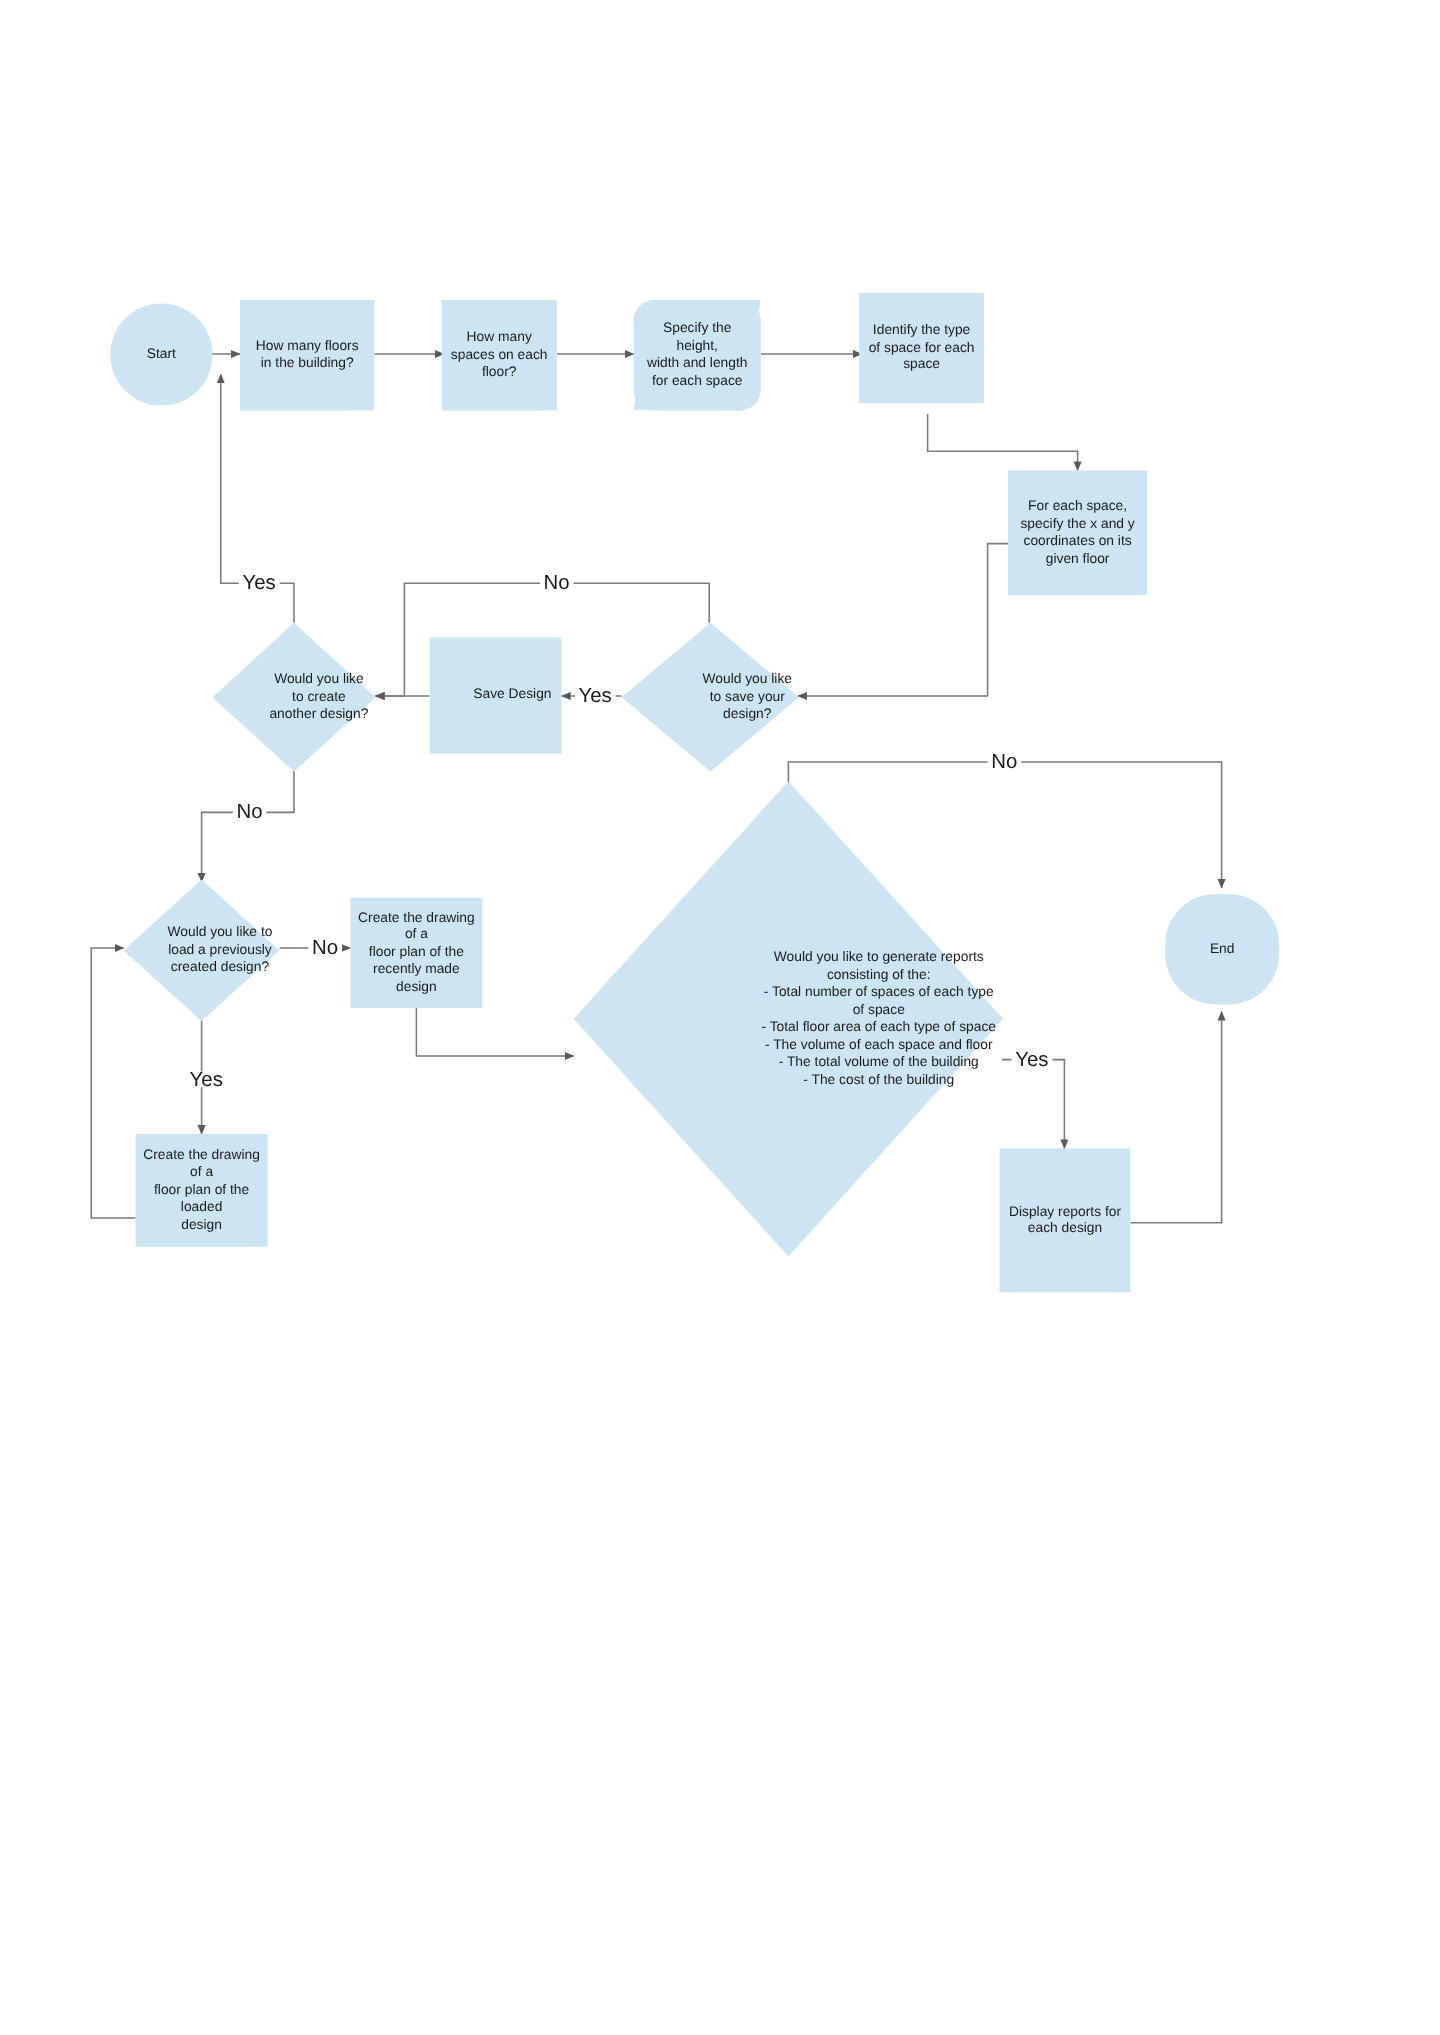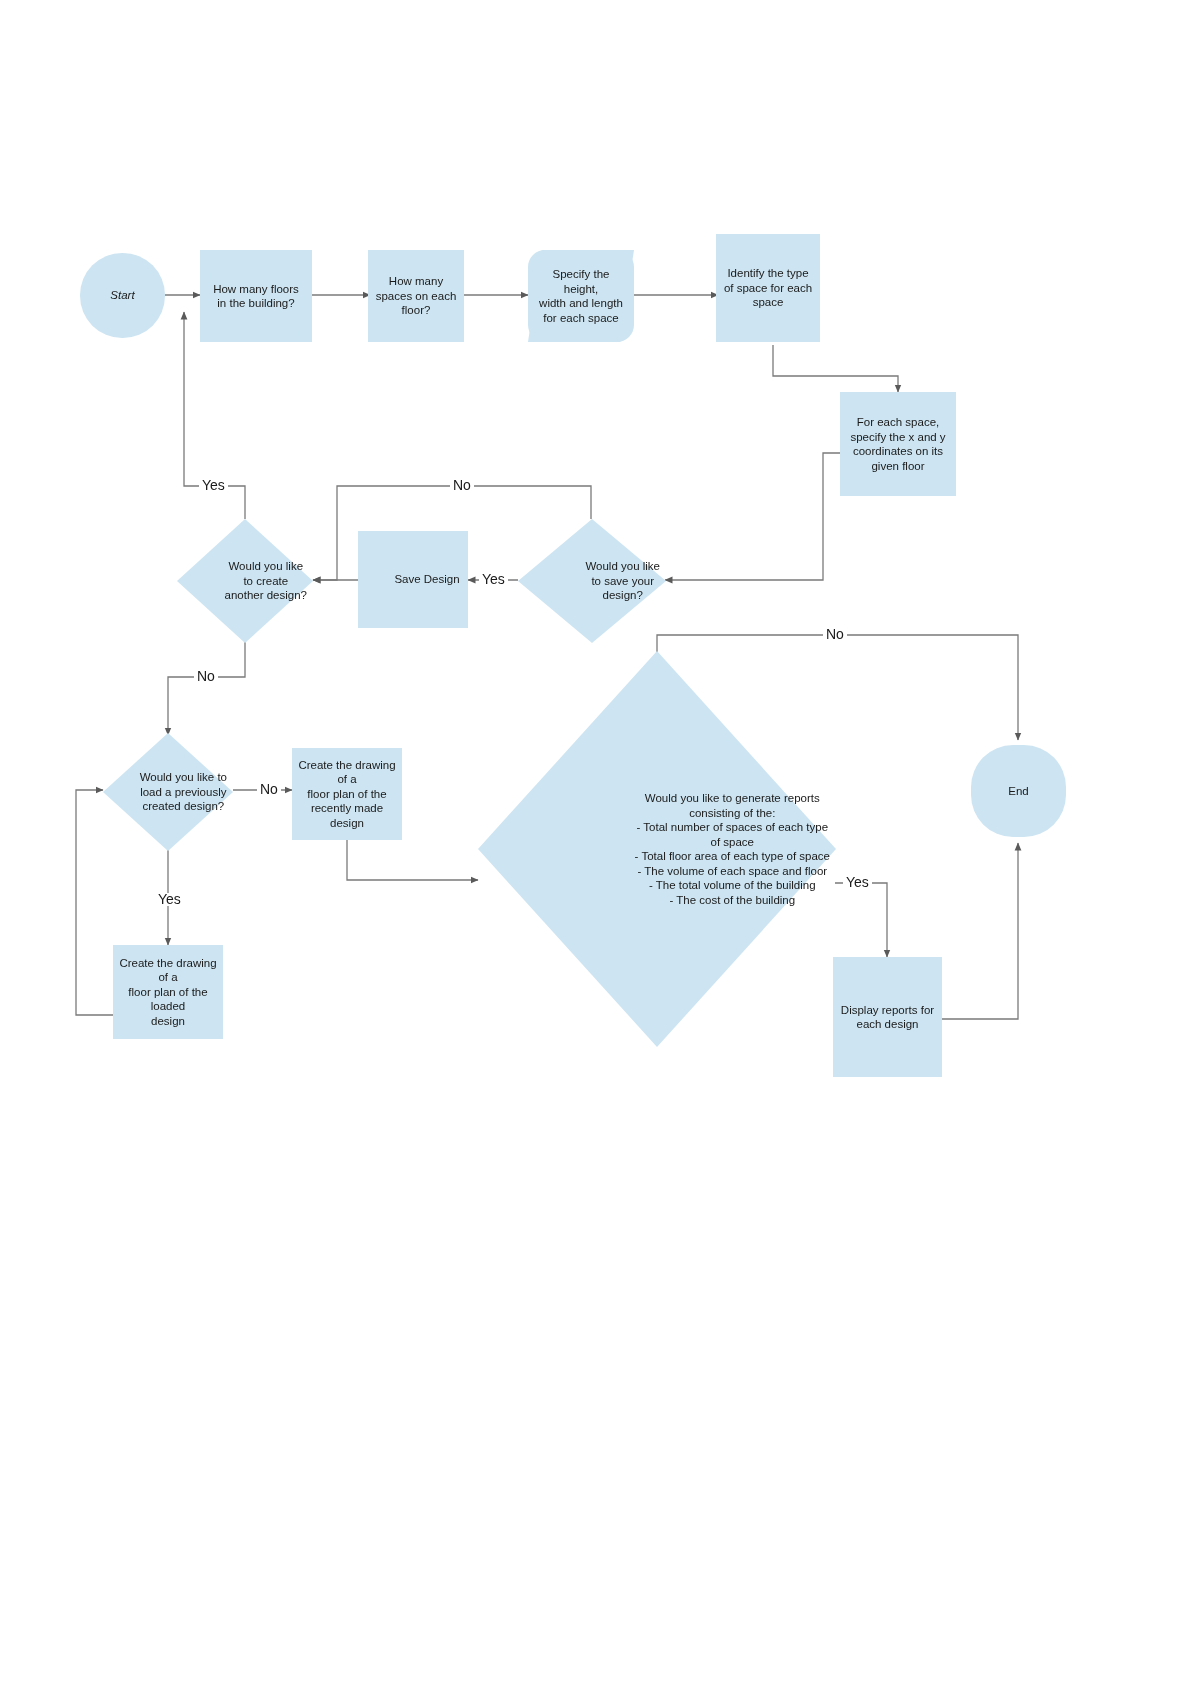--- a/index.html
+++ b/index.html
@@ -10,21 +10,21 @@
   .node .txt{padding:0 6px;white-space:pre-line;}
   .shape-term{background:#cde5f2;border-radius:42px;}
   .shape-proc{background:#cde5f2;}
   .shape-io{background:#cde5f2;}
   .shape-dec{background:transparent;justify-content:flex-end;}
   .dia-fill{position:absolute;left:0;top:0;width:100%;height:100%;background:#cde5f2;
     -webkit-clip-path:polygon(50% 0,100% 50%,50% 100%,0 50%);clip-path:polygon(50% 0,100% 50%,50% 100%,0 50%);}
   .io-fill{position:absolute;left:0;top:0;width:100%;height:100%;background:#cde5f2;
     -webkit-clip-path:polygon(13% 0,100% 0,87% 100%,0 100%);clip-path:polygon(13% 0,100% 0,87% 100%,0 100%);}
   .node .txt{position:relative;z-index:2;}
-  .elbl{position:absolute;font-size:14px;color:#1a1a1a;background:#fff;padding:0 3px;line-height:13px;}
+  .elbl{position:absolute;font-size:17px;color:#1a1a1a;background:#fff;padding:0 3px;line-height:13px;}
 </style>
 </head>
 <body>
 
 <div id="canvas">
 
   <svg id="wires" viewBox="0 0 1200 1696" xmlns="http://www.w3.org/2000/svg">
     <defs>
       <marker id="ah" markerWidth="9" markerHeight="9" refX="7.5" refY="4" orient="auto" markerUnits="userSpaceOnUse">
         <path d="M0,0.6 L8,4 L0,7.4 z" fill="#5a5a5a"></path>
@@ -63,21 +63,21 @@
       <path d="M347,840 L347,880 L478,880" marker-end="url(#ah)"></path>
 
       <path d="M657,685 L657,635 L1018,635 L1018,740" marker-end="url(#ah)"></path>
 
       <path d="M835,883 L887,883 L887,957" marker-end="url(#ah)"></path>
 
       <path d="M942,1019 L1018,1019 L1018,843" marker-end="url(#ah)"></path>
     </g>
   </svg>
 
-  <div class="node shape-term" style="left:80px;top:253px;width:85px;height:85px;font-style:italic;">
+  <div class="node shape-term" style="left:92px;top:253px;width:85px;height:85px;">
     <span class="txt">Start</span>
   </div>
 
   <div class="node shape-io" style="left:200px;top:250px;width:112px;height:92px;">
     <span class="io-fill"></span>
     <span class="txt">How many floors
 in the building?</span>
   </div>
 
   <div class="node shape-io" style="left:368px;top:250px;width:96px;height:92px;">
@@ -87,21 +87,21 @@
 floor?</span>
   </div>
 
   <div class="node shape-io" style="left:528px;top:250px;width:106px;height:92px;border-radius:17px;">
     <span class="io-fill"></span>
     <span class="txt">Specify the height,
 width and length
 for each space</span>
   </div>
 
-  <div class="node shape-io" style="left:716px;top:234px;width:104px;height:108px;">
+  <div class="node shape-io" style="left:716px;top:244px;width:104px;height:92px;">
     <span class="io-fill"></span>
     <span class="txt">Identify the type
 of space for each
 space</span>
   </div>
 
   <div class="node shape-io" style="left:840px;top:392px;width:116px;height:104px;">
     <span class="io-fill"></span>
     <span class="txt">For each space,
 specify the x and y

